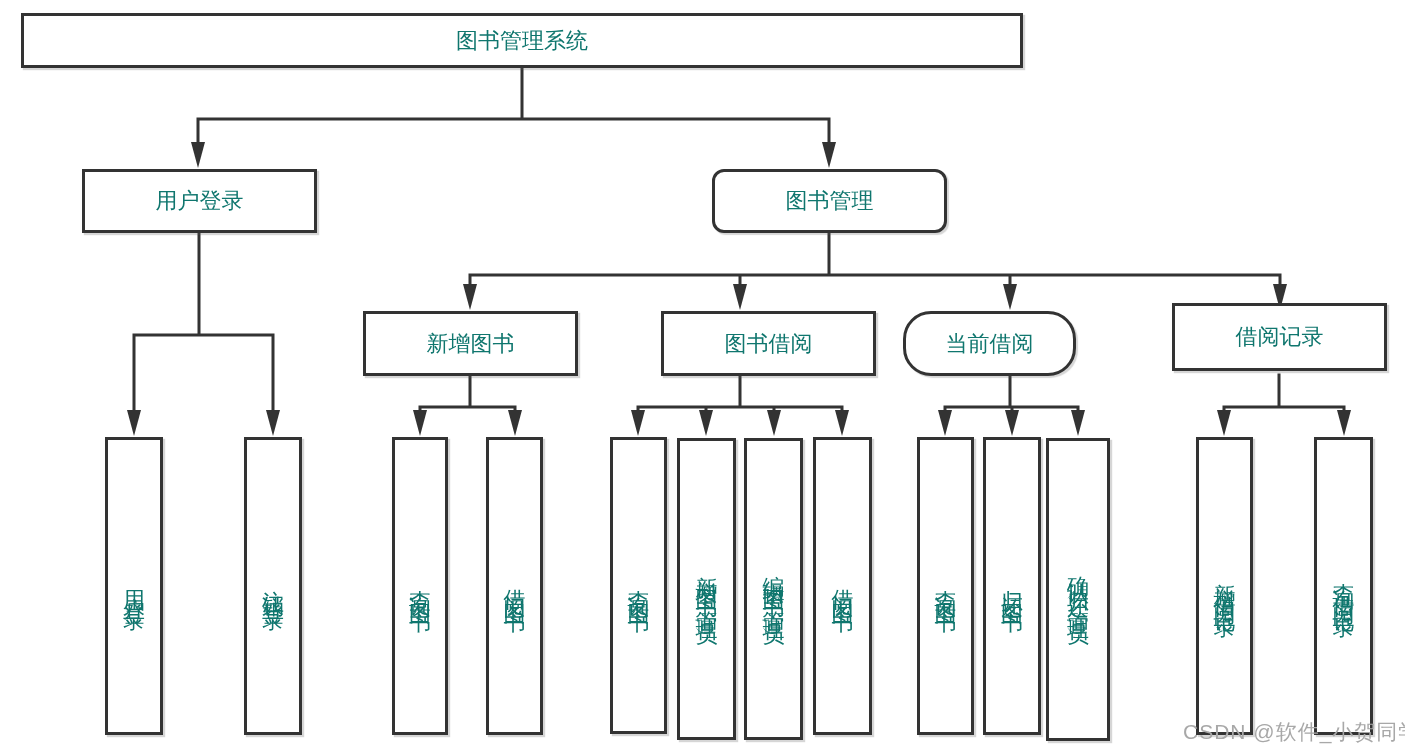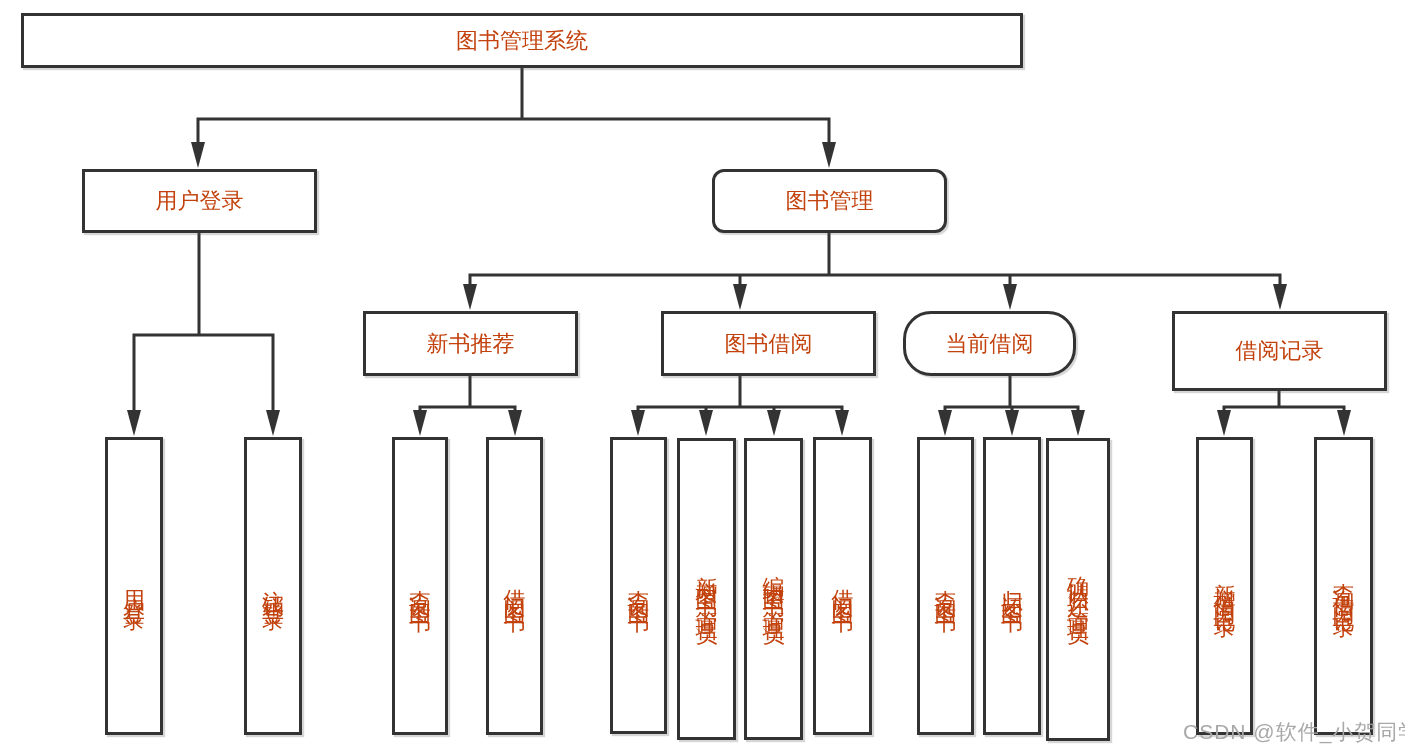--- a/index.html
+++ b/index.html
@@ -10,42 +10,42 @@
     background: #ffffff;
     overflow: hidden;
     font-family: "Liberation Sans", sans-serif;
   }
   .wires { position: absolute; left: 0; top: 0; z-index: 1; }
   .box {
     position: absolute;
     box-sizing: border-box;
     border: 3px solid #333333;
     background: #ffffff;
-    color: #c2410c;
+    color: #0f766e;
     display: flex;
     align-items: center;
     justify-content: center;
     font-size: 22px;
     line-height: 1;
     z-index: 2;
     box-shadow: 2px 2px 1px rgba(90,90,90,0.25);
   }
   .vbox {
     writing-mode: vertical-rl;
     text-orientation: mixed;
     letter-spacing: 7px;
   }
   
   .n-root   { left: 21px;   top: 13px;  width: 1002px; height: 55px; }
   .n-ulogin { left: 82px;   top: 169px; width: 235px;  height: 64px; }
   .n-bmgmt  { left: 712px;  top: 169px; width: 235px;  height: 64px; border-radius: 12px; }
   .n-newbk  { left: 363px;  top: 311px; width: 215px;  height: 65px; }
   .n-borrow { left: 633px;  top: 311px; width: 215px;  height: 65px; margin-left: 28px; }
   .n-cur    { left: 903px;  top: 311px; width: 173px;  height: 65px; border-radius: 28px; }
-  .n-rec    { left: 1172px; top: 311px; width: 215px;  height: 80px; }
+  .n-rec    { left: 1172px; top: 303px; width: 215px;  height: 68px; }
   
   .l-login   { left: 105px;  top: 437px; width: 58px; height: 298px; }
   .l-logout  { left: 244px;  top: 437px; width: 58px; height: 298px; }
   .l-nbq     { left: 392px;  top: 437px; width: 56px; height: 298px; }
   .l-nbb     { left: 486px;  top: 437px; width: 57px; height: 298px; }
   .l-bbq     { left: 610px;  top: 437px; width: 57px; height: 297px; }
   .l-bba     { left: 677px;  top: 438px; width: 59px; height: 302px; }
   .l-bbe     { left: 744px;  top: 438px; width: 59px; height: 302px; }
   .l-bbb     { left: 813px;  top: 437px; width: 59px; height: 298px; }
   .l-cbq     { left: 917px;  top: 437px; width: 57px; height: 298px; }
@@ -133,21 +133,21 @@
       <polygon points="1217,410 1231,410 1224,436"></polygon>
       <polygon points="1337,410 1351,410 1344,436"></polygon>
     </g>
   </svg>
 
   <div class="box n-root">图书管理系统</div>
 
   <div class="box n-ulogin">用户登录</div>
   <div class="box n-bmgmt">图书管理</div>
 
-  <div class="box n-newbk">新书推荐</div>
+  <div class="box n-newbk">新增图书</div>
   <div class="box n-borrow">图书借阅</div>
   <div class="box n-cur">当前借阅</div>
   <div class="box n-rec">借阅记录</div>
 
   <div class="box vbox l-login">用户登录</div>
   <div class="box vbox l-logout">注销登录</div>
 
   <div class="box vbox l-nbq">查询图书</div>
   <div class="box vbox l-nbb">借阅图书</div>
 

